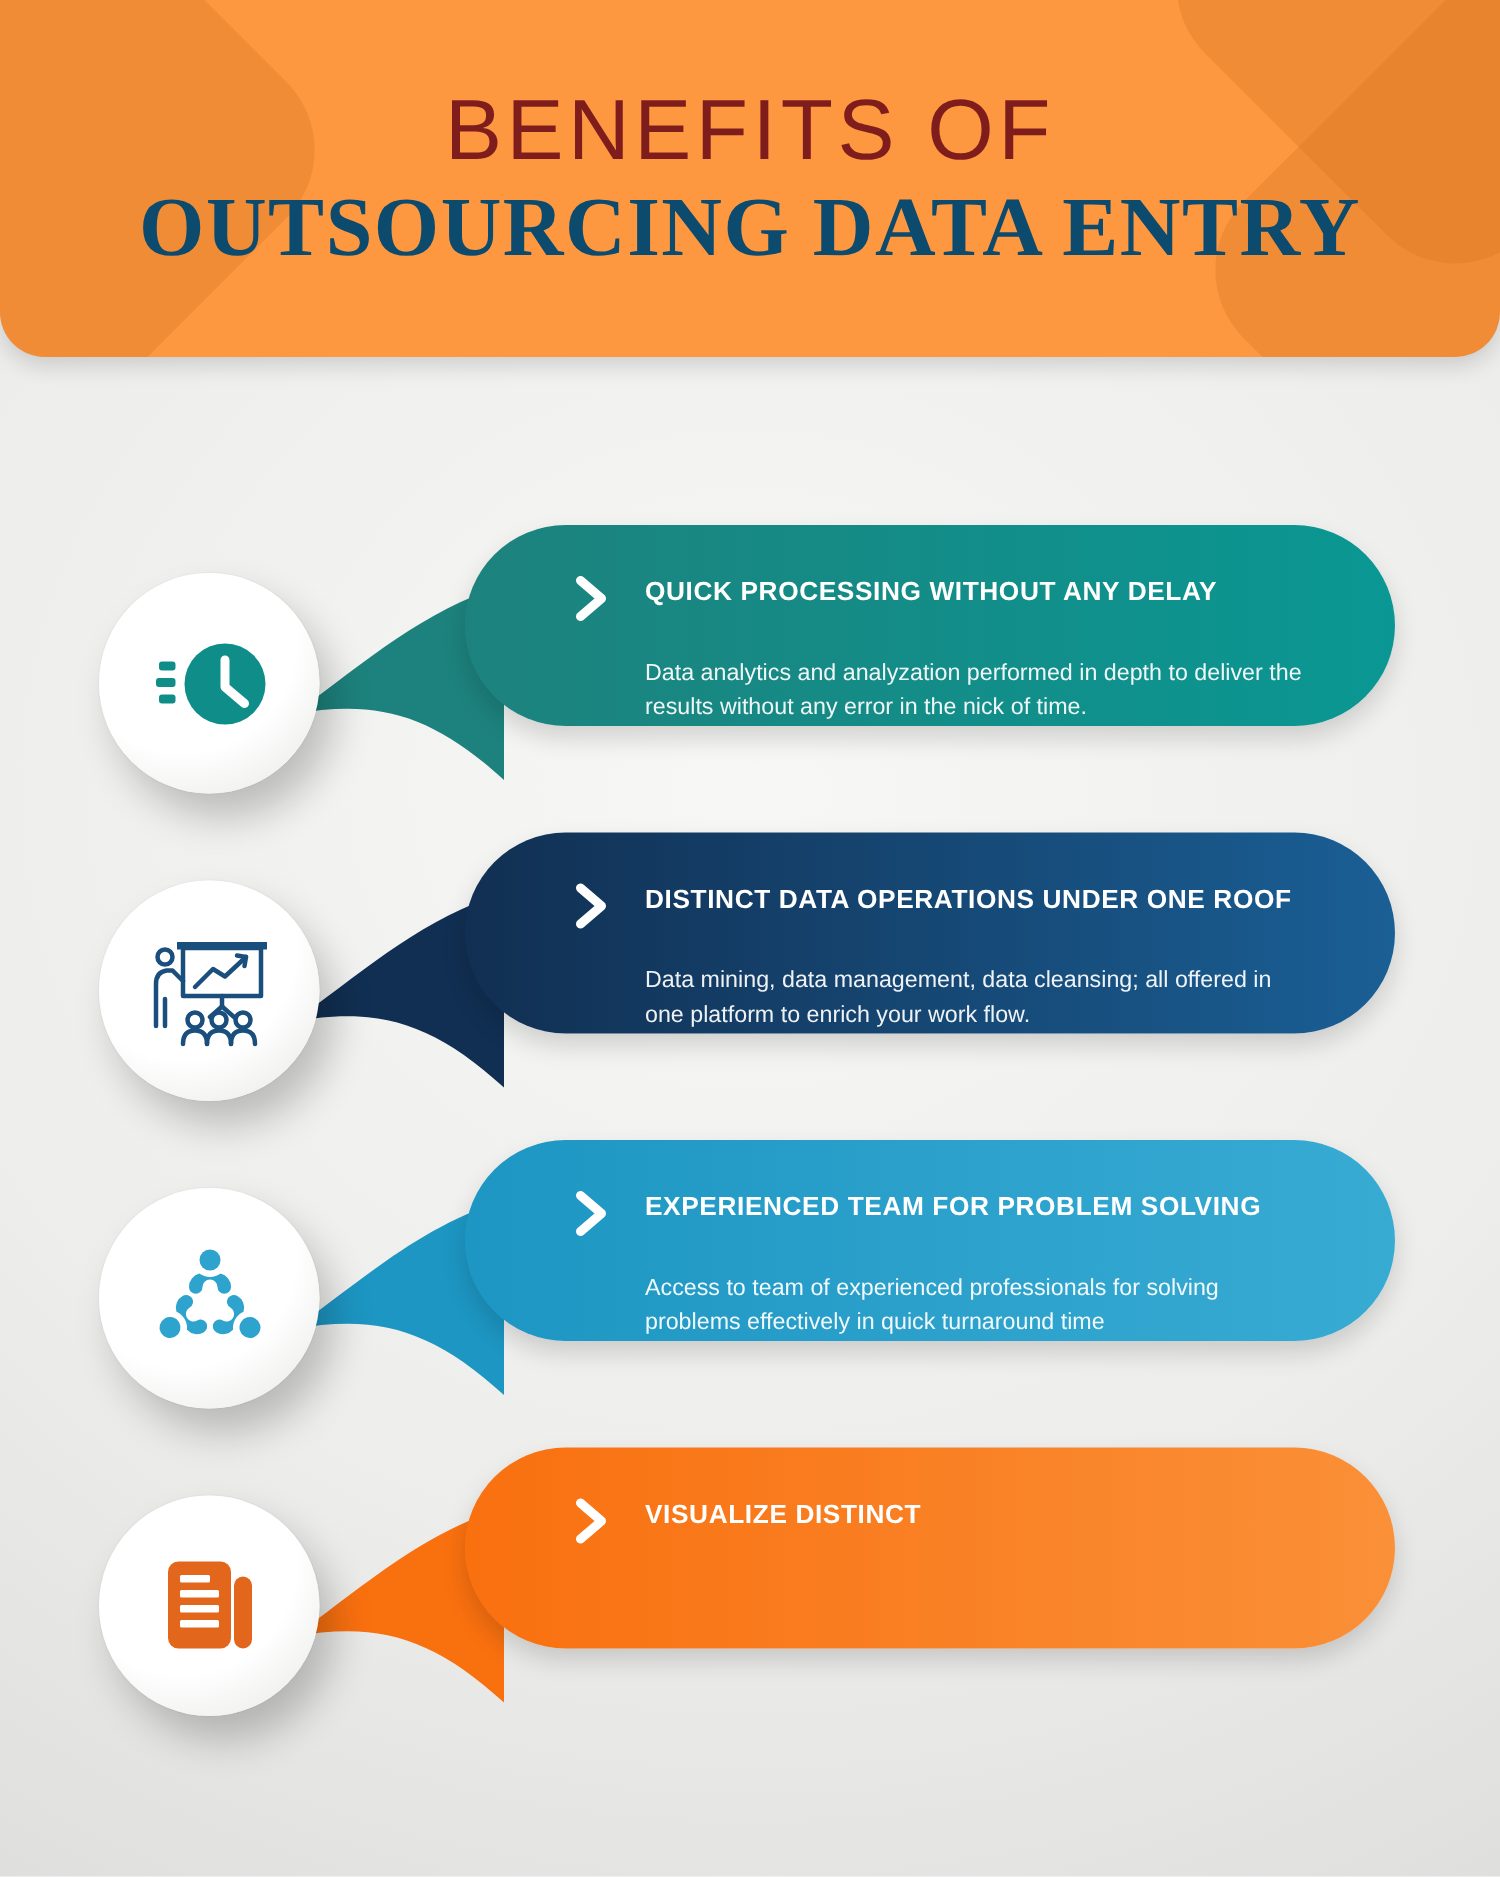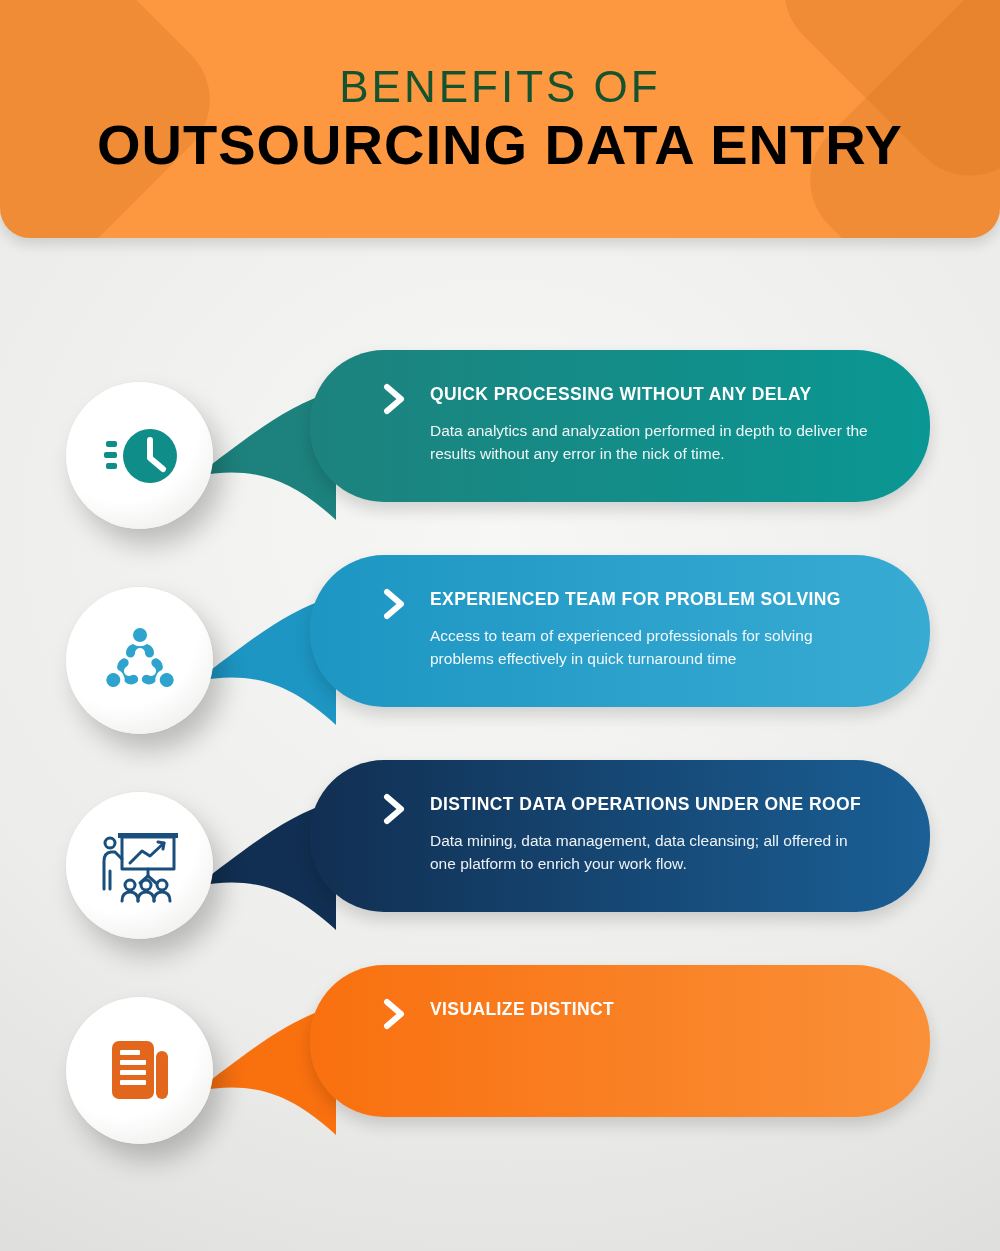--- a/index.html
+++ b/index.html
@@ -26,52 +26,52 @@
     position:absolute;
     background:#d97a24;
     opacity:.38;
     border-radius:64px;
     transform:rotate(45deg);
   }
   .d1 { width:320px; height:320px; left:-150px; top:-60px; }
   .d2 { width:300px; height:300px; right:-120px; top:-160px; }
   .d3 { width:320px; height:320px; right:-170px; top:20px; }
   .header-line1 {
-    color:#14532d; font-size:44px; font-weight:400; letter-spacing:3px;
+    color:#7f1d1d; font-size:57px; font-weight:400; letter-spacing:3px;
     position:relative; z-index:3;
   }
   .header-line2 {
-    color:#000000; font-size:56px; font-weight:700; letter-spacing:1px;
-    position:relative; z-index:3;
+    color:#0c4a6e; font-size:56px; font-weight:700; letter-spacing:1px;
+    position:relative; z-index:3;font-family:Liberation Serif, serif;
   }
 
   
   .rows { position:absolute; left:0; top:350px; width:1000px; }
   .row { position:relative; height:147px; margin-bottom:58px; }
 
   .card {
-    position:absolute; left:310px; right:70px; top:0; height:152px;
+    position:absolute; left:310px; right:70px; top:0; height:134px;
     border-radius:74px;
     background:linear-gradient(90deg, var(--g1), var(--g2));
     box-shadow: 0 8px 16px rgba(0,0,0,.15);
     padding:34px 55px 0 120px;
   }
   .tail {
     position:absolute; left:196px; top:30px; width:140px; height:150px;
   }
   .tail path { fill: var(--g1); }
 
   .chevron { position:absolute; left:72px; top:33px; }
 
   .card-title {
     color:#ffffff; font-size:17.5px; font-weight:700; letter-spacing:.4px;
     white-space:nowrap;
   }
   .card-desc {
-    margin-top:14px; color:rgba(255,255,255,.93);
+    margin-top:32px; color:rgba(255,255,255,.93);
     font-size:15.5px; line-height:1.5; max-width:480px;
   }
 
   .circle {
     position:absolute; left:66px; top:32px; width:147px; height:147px;
     border-radius:50%;
     background: radial-gradient(circle at 38% 30%, #ffffff 55%, #f2f2f1 78%, #e2e2e1 100%);
     box-shadow: 10px 16px 26px rgba(0,0,0,.22), 0 0 0 1px rgba(0,0,0,.02);
     display:flex; align-items:center; justify-content:center;
     z-index:3;
@@ -104,51 +104,20 @@
       <div class="card-title">QUICK PROCESSING WITHOUT ANY DELAY</div>
       <div class="card-desc">Data analytics and analyzation performed in depth to deliver the results without any error in the nick of time.</div>
     </div>
     <div class="circle">
       <svg width="84" height="70" viewBox="0 0 84 70">
         <rect class="fill-icon" x="8" y="20" width="11" height="6" rx="2"></rect>
         <rect class="fill-icon" x="6" y="31" width="13" height="6" rx="2"></rect>
         <rect class="fill-icon" x="8" y="42" width="11" height="6" rx="2"></rect>
         <circle class="fill-icon" cx="52" cy="35" r="27"></circle>
         <path d="M52,19 L52,37 L65,48" fill="none" stroke="#ffffff" stroke-width="6" stroke-linecap="round" stroke-linejoin="round"></path>
-      </svg>
-    </div>
-  </div>
-
-  <div class="row" style="--g1: #1d96c3; --g2: #38abd3; --icon: #2da3cd;">
-    <svg class="tail" viewBox="0 0 140 150">
-      <path d="M140,10 C85,28 52,58 0,96 C55,86 92,96 140,140 Z"></path>
-    </svg>
-    <div class="card">
-      <svg class="chevron" width="26" height="32" viewBox="0 0 26 32">
-        <polyline points="5,4 19,16 5,28" fill="none" stroke="#ffffff" stroke-width="6" stroke-linecap="round" stroke-linejoin="round"></polyline>
-      </svg>
-      <div class="card-title">EXPERIENCED TEAM FOR PROBLEM SOLVING</div>
-      <div class="card-desc">Access to team of experienced professionals for solving problems effectively in quick turnaround time</div>
-    </div>
-    <div class="circle">
-      <svg width="80" height="76" viewBox="0 0 80 76">
-        <g class="fill-icon">
-          <g transform="translate(40,22)">
-            <circle cx="0" cy="-10" r="7"></circle>
-            <path d="M-14,8 a9,9 0 0 1 7,-9 a12,12 0 0 0 14,0 a9,9 0 0 1 7,9 a4.5,4.5 0 0 1 -9,0 a4,4 0 0 0 -10,0 a4.5,4.5 0 0 1 -9,0 Z"></path>
-          </g>
-          <g transform="translate(22,52) rotate(-120)">
-            <circle cx="0" cy="-10" r="7"></circle>
-            <path d="M-14,8 a9,9 0 0 1 7,-9 a12,12 0 0 0 14,0 a9,9 0 0 1 7,9 a4.5,4.5 0 0 1 -9,0 a4,4 0 0 0 -10,0 a4.5,4.5 0 0 1 -9,0 Z"></path>
-          </g>
-          <g transform="translate(58,52) rotate(120)">
-            <circle cx="0" cy="-10" r="7"></circle>
-            <path d="M-14,8 a9,9 0 0 1 7,-9 a12,12 0 0 0 14,0 a9,9 0 0 1 7,9 a4.5,4.5 0 0 1 -9,0 a4,4 0 0 0 -10,0 a4.5,4.5 0 0 1 -9,0 Z"></path>
-          </g>
-        </g>
       </svg>
     </div>
   </div>
 
   <div class="row" style="--g1: #112f52; --g2: #1a5f95; --icon: #1a4f7d;">
     <svg class="tail" viewBox="0 0 140 150">
       <path d="M140,10 C85,28 52,58 0,96 C55,86 92,96 140,140 Z"></path>
     </svg>
     <div class="card">
       <svg class="chevron" width="26" height="32" viewBox="0 0 26 32">
@@ -172,20 +141,51 @@
         <circle class="stroke-icon" cx="32" cy="58" r="5"></circle>
         <path class="stroke-icon" d="M24,74 Q24,65 32,65 Q40,65 40,74"></path>
         <circle class="stroke-icon" cx="48" cy="58" r="5"></circle>
         <path class="stroke-icon" d="M40,74 Q40,65 48,65 Q56,65 56,74"></path>
         <circle class="stroke-icon" cx="64" cy="58" r="5"></circle>
         <path class="stroke-icon" d="M56,74 Q56,65 64,65 Q72,65 72,74"></path>
       </svg>
     </div>
   </div>
 
+  <div class="row" style="--g1: #1d96c3; --g2: #38abd3; --icon: #2da3cd;">
+    <svg class="tail" viewBox="0 0 140 150">
+      <path d="M140,10 C85,28 52,58 0,96 C55,86 92,96 140,140 Z"></path>
+    </svg>
+    <div class="card">
+      <svg class="chevron" width="26" height="32" viewBox="0 0 26 32">
+        <polyline points="5,4 19,16 5,28" fill="none" stroke="#ffffff" stroke-width="6" stroke-linecap="round" stroke-linejoin="round"></polyline>
+      </svg>
+      <div class="card-title">EXPERIENCED TEAM FOR PROBLEM SOLVING</div>
+      <div class="card-desc">Access to team of experienced professionals for solving problems effectively in quick turnaround time</div>
+    </div>
+    <div class="circle">
+      <svg width="80" height="76" viewBox="0 0 80 76">
+        <g class="fill-icon">
+          <g transform="translate(40,22)">
+            <circle cx="0" cy="-10" r="7"></circle>
+            <path d="M-14,8 a9,9 0 0 1 7,-9 a12,12 0 0 0 14,0 a9,9 0 0 1 7,9 a4.5,4.5 0 0 1 -9,0 a4,4 0 0 0 -10,0 a4.5,4.5 0 0 1 -9,0 Z"></path>
+          </g>
+          <g transform="translate(22,52) rotate(-120)">
+            <circle cx="0" cy="-10" r="7"></circle>
+            <path d="M-14,8 a9,9 0 0 1 7,-9 a12,12 0 0 0 14,0 a9,9 0 0 1 7,9 a4.5,4.5 0 0 1 -9,0 a4,4 0 0 0 -10,0 a4.5,4.5 0 0 1 -9,0 Z"></path>
+          </g>
+          <g transform="translate(58,52) rotate(120)">
+            <circle cx="0" cy="-10" r="7"></circle>
+            <path d="M-14,8 a9,9 0 0 1 7,-9 a12,12 0 0 0 14,0 a9,9 0 0 1 7,9 a4.5,4.5 0 0 1 -9,0 a4,4 0 0 0 -10,0 a4.5,4.5 0 0 1 -9,0 Z"></path>
+          </g>
+        </g>
+      </svg>
+    </div>
+  </div>
+
   <div class="row" style="--g1: #f9700f; --g2: #fa9038; --icon: #e2661c;">
     <svg class="tail" viewBox="0 0 140 150">
       <path d="M140,10 C85,28 52,58 0,96 C55,86 92,96 140,140 Z"></path>
     </svg>
     <div class="card">
       <svg class="chevron" width="26" height="32" viewBox="0 0 26 32">
         <polyline points="5,4 19,16 5,28" fill="none" stroke="#ffffff" stroke-width="6" stroke-linecap="round" stroke-linejoin="round"></polyline>
       </svg>
       <div class="card-title">VISUALIZE DISTINCT</div>
     </div>

